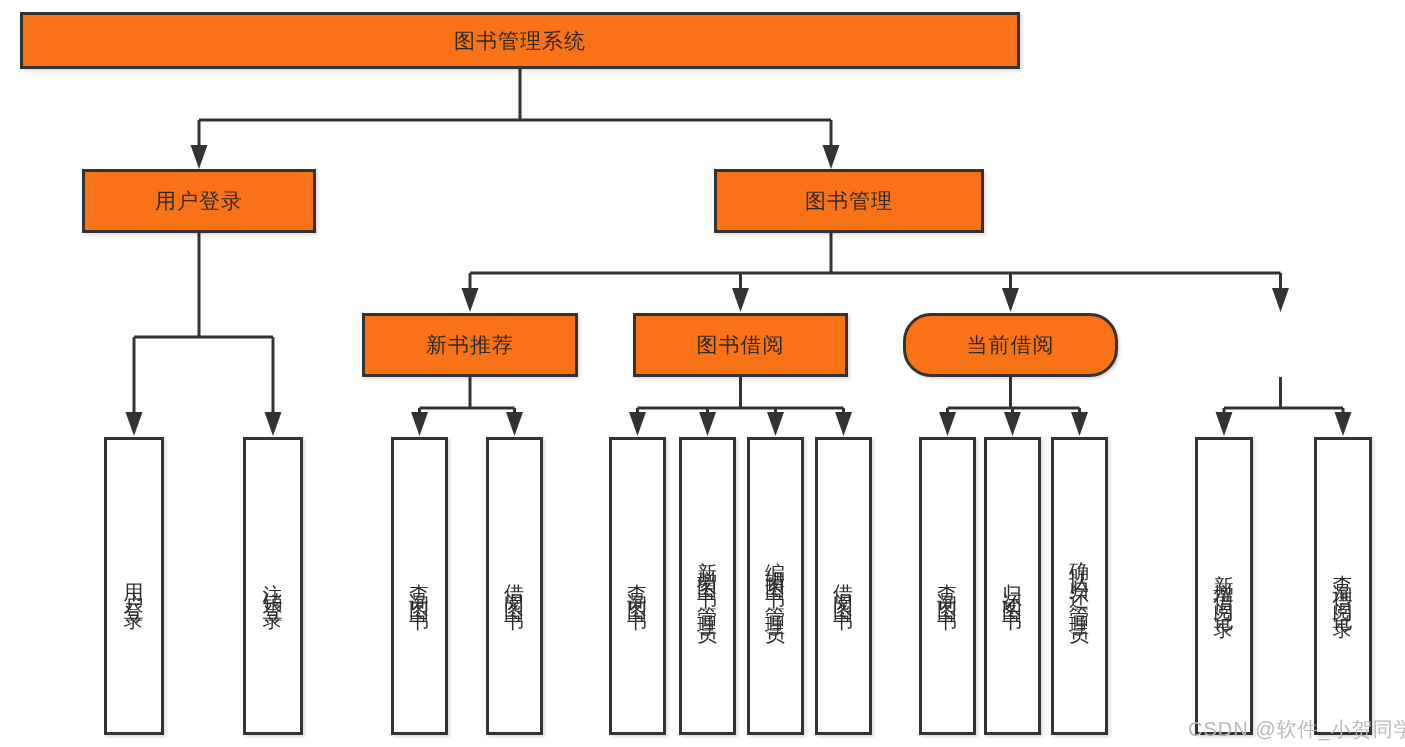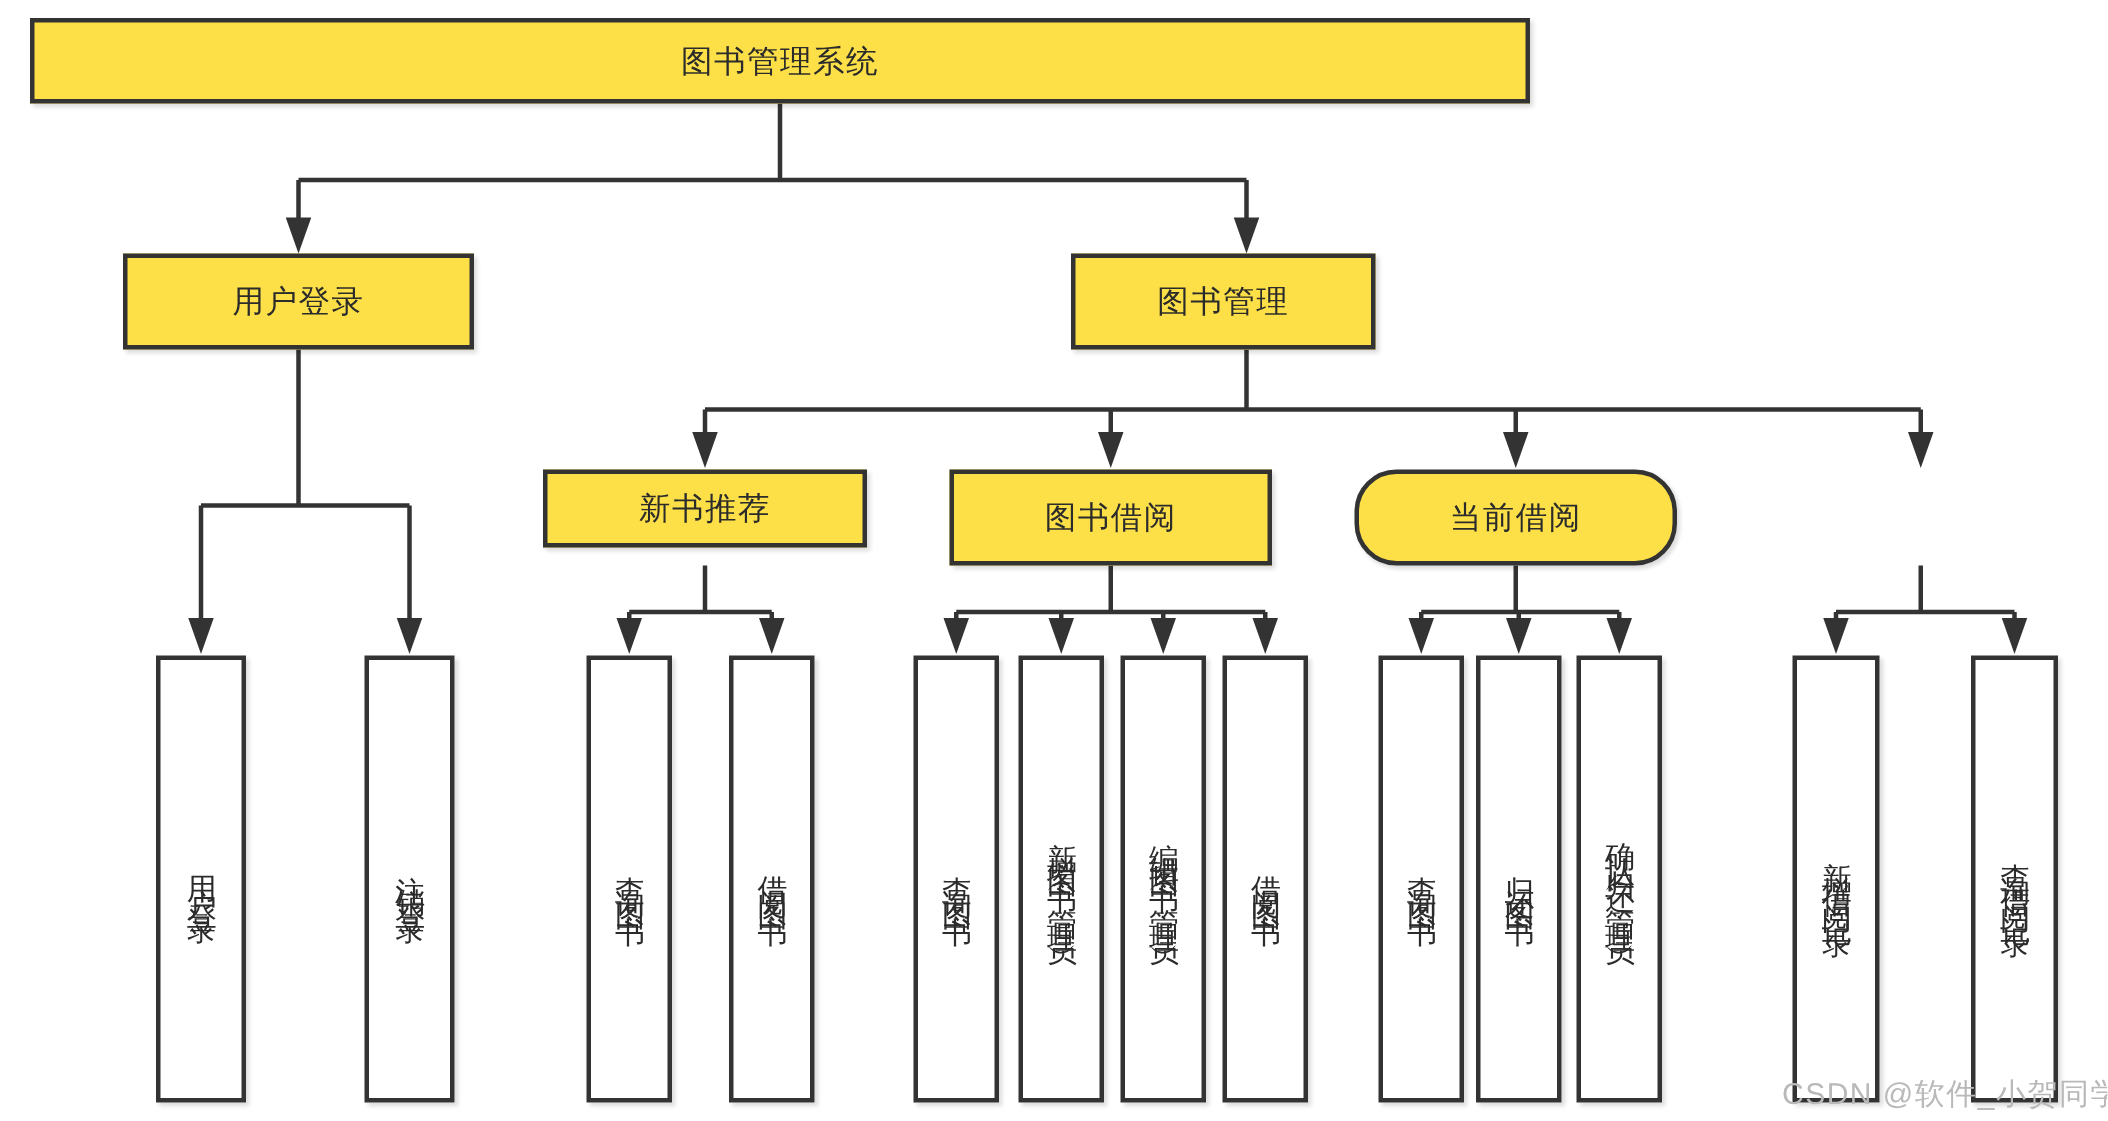--- a/index.html
+++ b/index.html
@@ -20,21 +20,21 @@
     position: absolute;
     left: 0; top: 0;
     width: 1405px;
     height: 747px;
     pointer-events: none;
   }
   .node {
     position: absolute;
     box-sizing: border-box;
     border: 3px solid #333333;
-    background: #fde047;
+    background: #f97316;
     display: flex;
     align-items: center;
     justify-content: center;
     font-size: 21px;
     letter-spacing: 1px;
     box-shadow: 2px 2px 3px rgba(0,0,0,0.14);
     white-space: nowrap;
   }
   .leaf {
     position: absolute;
@@ -122,23 +122,23 @@
       <polygon points="1071,412 1088,412 1079.5,436" fill="#333333"></polygon>
       <line x1="1224" y1="408" x2="1224" y2="424" stroke="#333333" stroke-width="3"></line>
       <polygon points="1215.5,412 1232.5,412 1224,436" fill="#333333"></polygon>
       <line x1="1343" y1="408" x2="1343" y2="424" stroke="#333333" stroke-width="3"></line>
       <polygon points="1334.5,412 1351.5,412 1343,436" fill="#333333"></polygon>
     </svg>
 
   <div class="node" style="left:20px; top:12px; width:1000px; height:57px;">图书管理系统</div>
 
   <div class="node" style="left:82px; top:169px; width:234px; height:64px;">用户登录</div>
-  <div class="node" style="left:714px; top:169px; width:203px; height:64px;">图书管理</div>
+  <div class="node" style="left:714px; top:169px; width:270px; height:64px;">图书管理</div>
 
-  <div class="node" style="left:362px; top:313px; width:216px; height:52px;">新书推荐</div>
+  <div class="node" style="left:362px; top:313px; width:216px; height:64px;">新书推荐</div>
   <div class="node" style="left:633px; top:313px; width:215px; height:64px;">图书借阅</div>
   <div class="node" style="left:903px; top:313px; width:215px; height:64px;border-radius:28px;">当前借阅</div>
 
   <div class="leaf" style="left:104px; width:60px;">
     <span>用户登录</span>
   </div>
   <div class="leaf" style="left:243px; width:60px;">
     <span>注销登录</span>
   </div>
 

